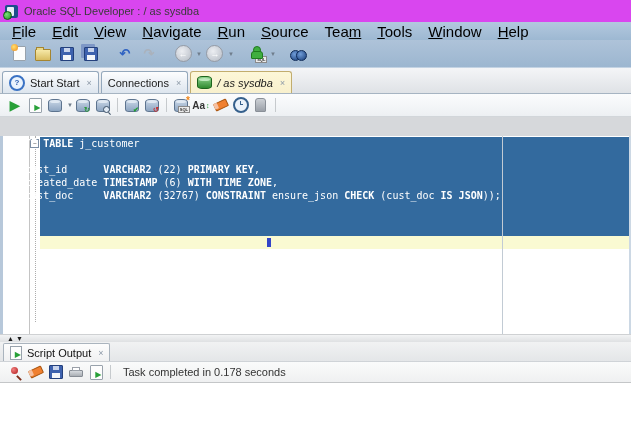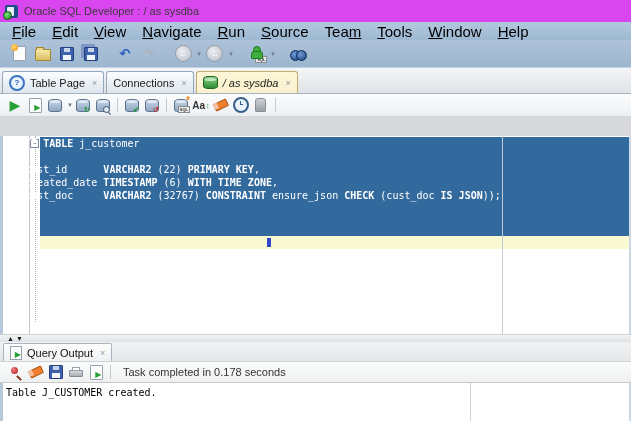--- a/index.html
+++ b/index.html
@@ -213,21 +213,21 @@
     <span class="dd">▼</span>
     <span class="gap"></span>
     <span class="tbtn">
         <span class="binoc"></span>
       </span>
   </div>
 
   <div class="row" id="doctabs">
     <div class="dtab">
       <span class="help-circ">?</span>
-      <span>Table Page</span>
+      <span>Start Start</span>
       <span class="close">×</span>
     </div>
     <div class="dtab">
       <span>Connections</span>
       <span class="close">×</span>
     </div>
     <div class="dtab active">
       <span class="dbgreen"></span>
       <span>/ as sysdba</span>
       <span class="close">×</span>
@@ -314,21 +314,21 @@
   <div class="row" id="splitter">
     <span class="spl-arrow">▲</span>
     <span class="spl-arrow">▼</span>
   </div>
 
   <div class="row" id="sotabs">
     <div class="sotab">
       <span class="runscript-mini">
           <span class="minirun">▶</span>
         </span>
-      <span>Query Output</span>
+      <span>Script Output</span>
       <span class="close">×</span>
     </div>
   </div>
 
   <div class="row" id="sotoolbar">
     <span class="wbtn">
         <span class="pin"></span>
       </span>
     <span class="wbtn">
         <span class="eraser"></span>
@@ -341,20 +341,14 @@
       </span>
     <span class="wbtn">
         <span class="page">
           <span class="minirun">▶</span>
         </span>
       </span>
     <span class="vsep"></span>
     <span class="status">Task completed in 0.178 seconds</span>
   </div>
 
-  <div class="row" id="sooutput">
-    <div class="text">Table J_CUSTOMER created.</div>
-    <div class="outline-v"></div>
-    <div class="lframe"></div>
-    <div class="rframe"></div>
-  </div>
 
 </div>
 
 </body></html>

